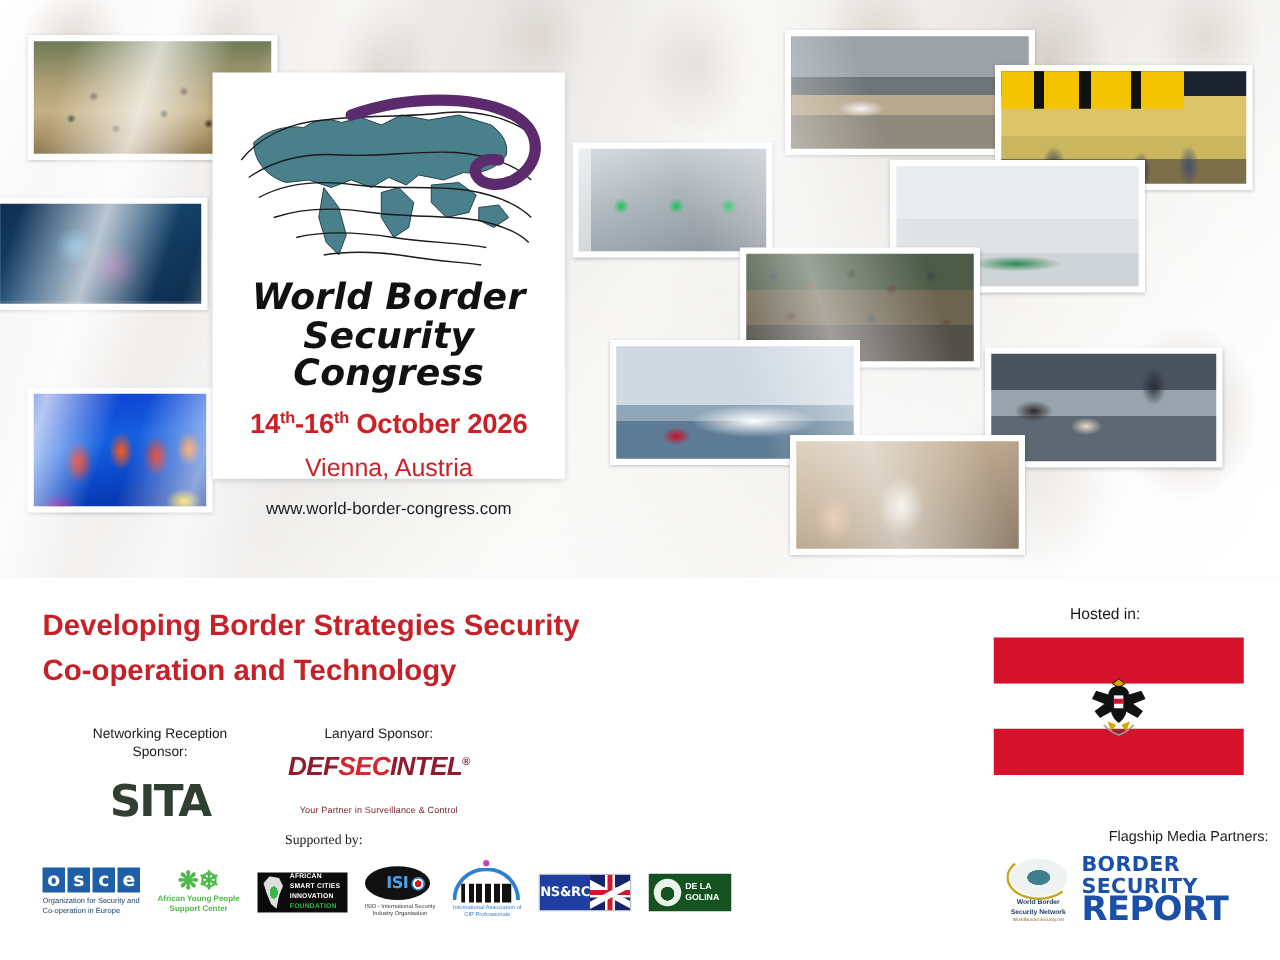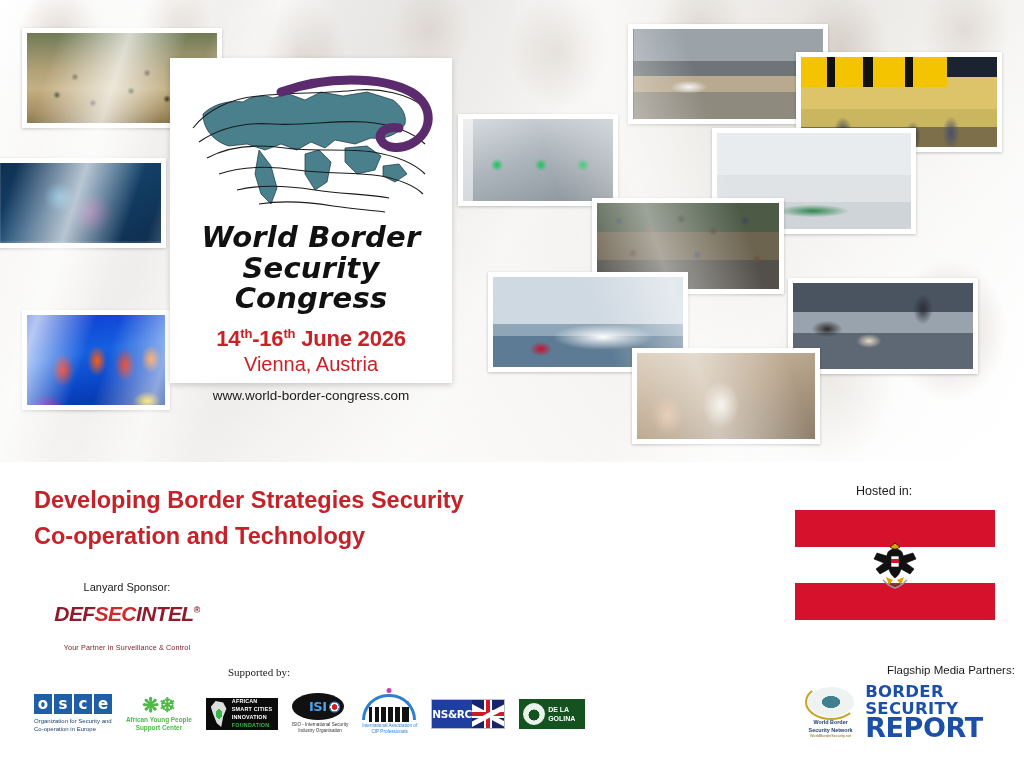--- a/index.html
+++ b/index.html
@@ -149,21 +149,21 @@
   .globe-wrap { position:relative; width:252px; height:150px; margin:12px auto 2px; }
   .logo-title {
     font-family:"DejaVu Sans", sans-serif;
     font-style:italic; font-weight:700; color:#111;
     font-size:29px; line-height:1.06; letter-spacing:.2px;
   }
   .logo-date {
     margin-top:12px; color:#CC2027; font-weight:700; font-size:22px; letter-spacing:-.2px;
   }
   .logo-date sup { font-size:13px; }
-  .logo-city { color:#CC2027; font-size:20px; margin-top:0; }
+  .logo-city { color:#CC2027; font-size:20px; margin-top:11px; }
   .logo-url { color:#1b1b1b; font-size:13.5px; margin-top:12px; }
 
   
   .lower { position:absolute; left:0; top:462px; width:1024px; height:306px; background:#fff; }
 
   .headline {
     position:absolute; left:34px; top:20px; width:520px;
     color:#C62128; font-weight:700; font-size:23.5px; line-height:1.55;
   }
 
@@ -342,36 +342,45 @@
             <path d="M74 134 C98 130,124 132,148 136 C168 139,186 140,200 142"></path>
           </g>
           <path d="M96 22 C140 6,196 6,226 22 C250 36,248 62,226 74 C214 80,200 78,196 70 C192 62,202 56,214 58" fill="none" stroke="#5B2B6E" stroke-width="9" stroke-linecap="round"></path>
         </svg>
       </div>
       <div class="logo-title">
         <div>World Border</div>
         <div>Security Congress</div>
       </div>
       <div class="logo-date">
-        <span>14</span><sup>th</sup><span>-16</span><sup>th</sup><span> June 2026</span>
+        <span>14</span><sup>th</sup><span>-16</span><sup>th</sup><span> October 2026</span>
       </div>
       <div class="logo-city">Vienna, Austria</div>
       <div class="logo-url">www.world-border-congress.com</div>
     </div>
   </div>
 
   <div class="lower">
 
     <div class="headline">
       <div>Developing Border Strategies Security</div>
       <div>Co-operation and Technology</div>
     </div>
 
     <div class="spon-row">
 
+      <div class="spon-col" style="width:176px;">
+        <div class="cap">
+          <div>Networking Reception</div>
+          <div>Sponsor:</div>
+        </div>
+        <div class="spon-logo">
+          <span class="sita">SITA</span>
+        </div>
+      </div>
 
       <div class="spon-col" style="width:174px;">
         <div class="cap">
           <div>Lanyard Sponsor:</div>
         </div>
         <div class="spon-logo">
           <div class="dsi">
             <div class="w">
               <span class="d1">DEF</span><span class="d2">SEC</span><span class="d1">INTEL</span><span class="reg">®</span>
             </div>

